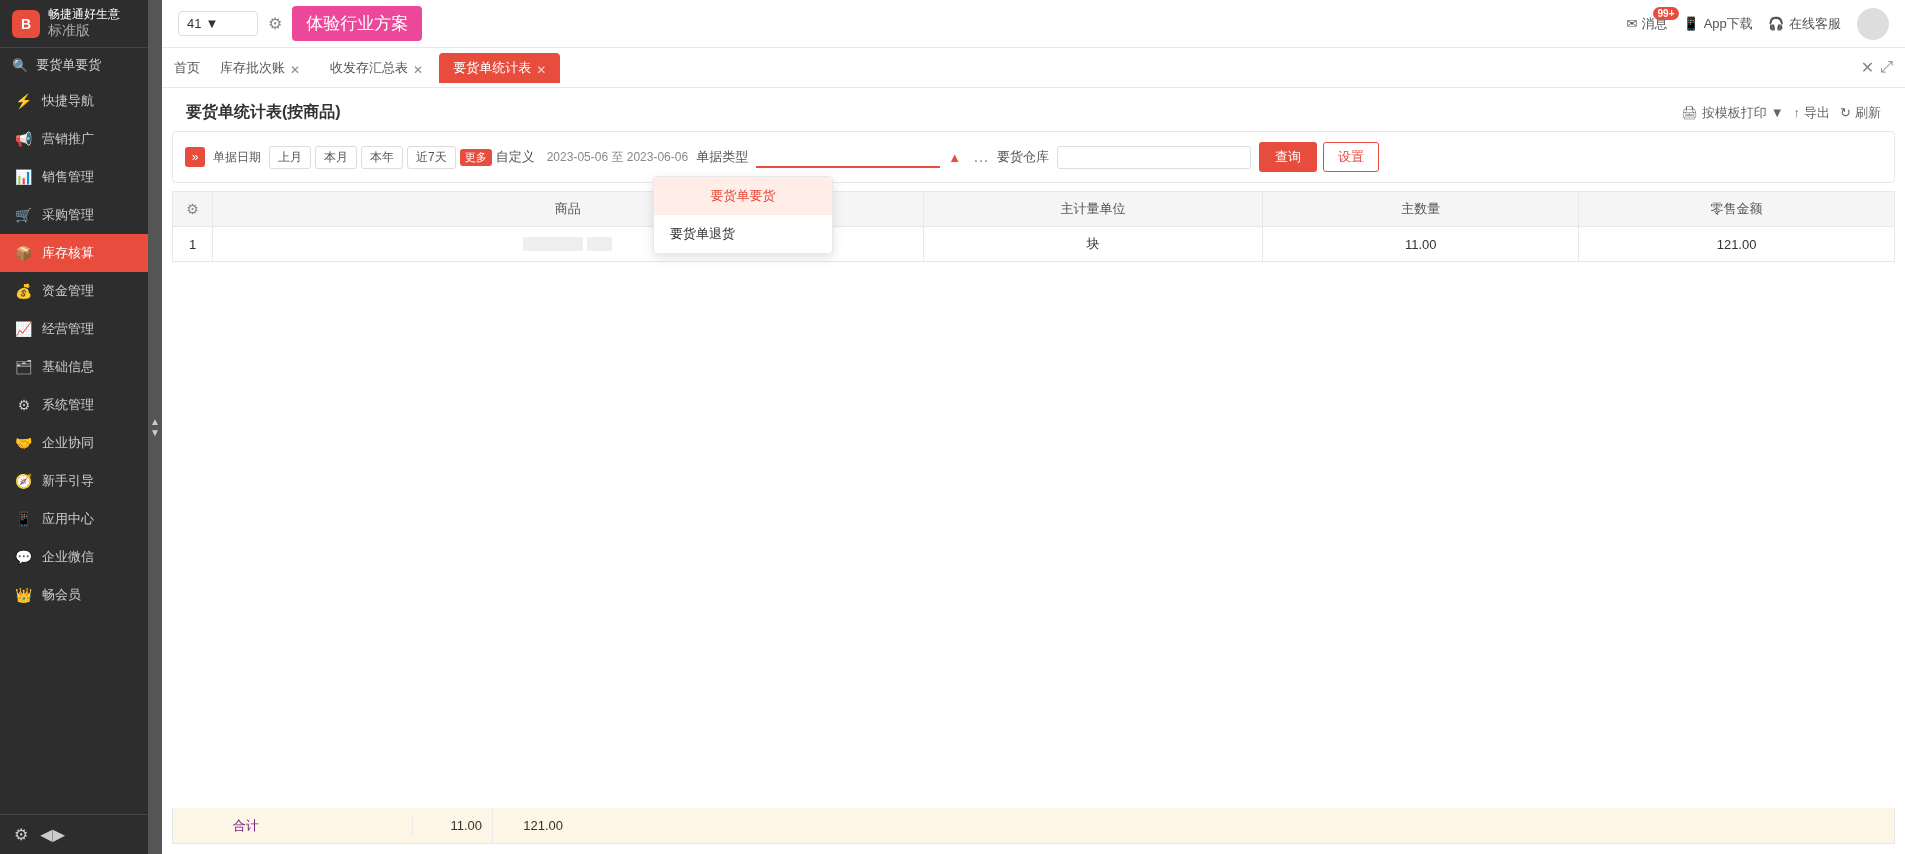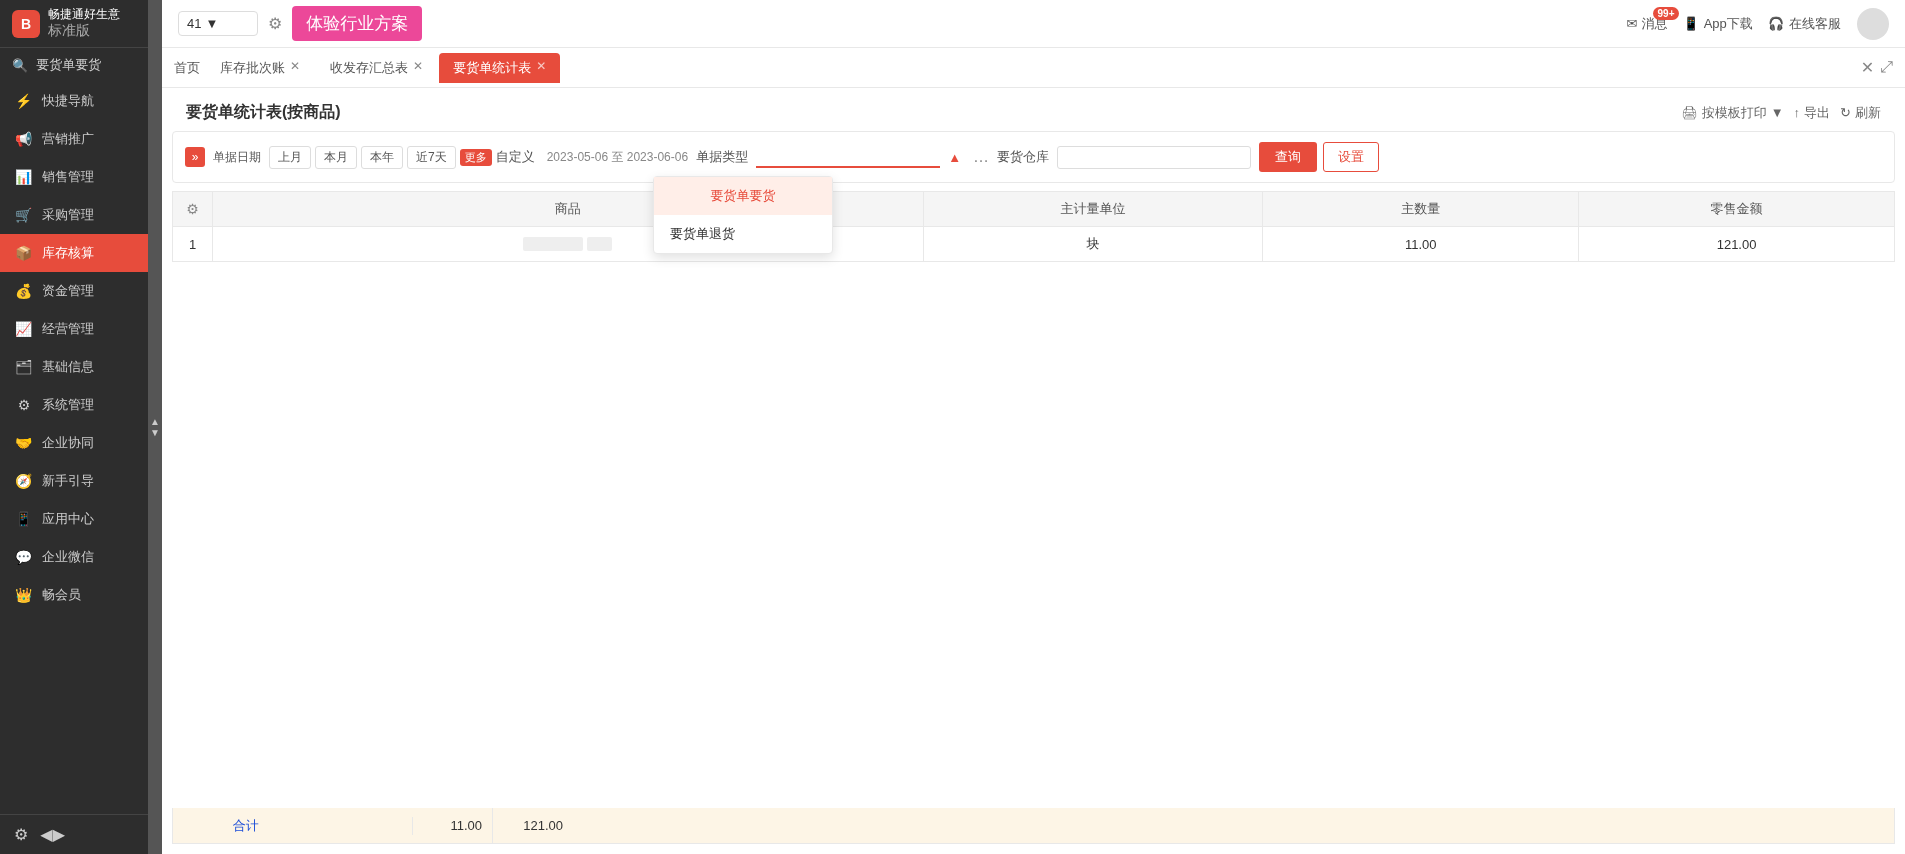--- a/index.html
+++ b/index.html
@@ -142,21 +142,21 @@
       height: 40px;
       flex-shrink: 0;
       gap: 2px;
     }
     .tab {
       padding: 6px 14px;
       font-size: 13px;
       color: #555;
       cursor: pointer;
       border-radius: 4px 4px 0 0;
-      display: flex; align-items: flex-start; gap: 5px;
+      display: flex; align-items: flex-end; gap: 5px;
       white-space: nowrap;
     }
     .tab.active {
       background: #e74c3c;
       color: #fff;
     }
     .tab-close { font-size: 12px; cursor: pointer; opacity: 0.7; }
     .tab-home { color: #555; font-size: 13px; cursor: pointer; margin-right: 4px; }
     .tabs-right { margin-left: auto; display: flex; gap: 6px; }
     .tabs-right-btn { color: #888; cursor: pointer; font-size: 16px; }
@@ -349,21 +349,21 @@
       border: 1px solid #e8e8e8;
       margin: 0 10px 10px;
       border-top: none;
       display: flex;
       align-items: center;
     }
     .footer-label-cell {
       padding: 0 16px;
       border-right: 1px solid #e8e8e8;
       min-width: 240px;
-      color: #1d4ed8;
+      color: #701a75;
     }
     .footer-qty-cell {
       padding: 10px 10px;
       border-right: 1px solid #e8e8e8;
       min-width: 80px;
       text-align: right;
       color: #333;
     }
     .footer-amount-cell {
       padding: 10px 10px;

